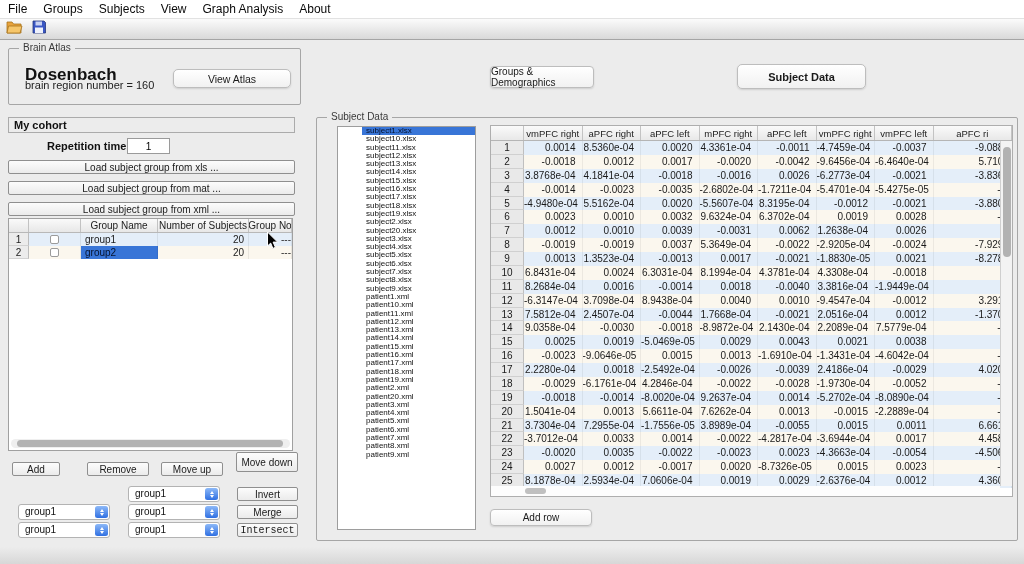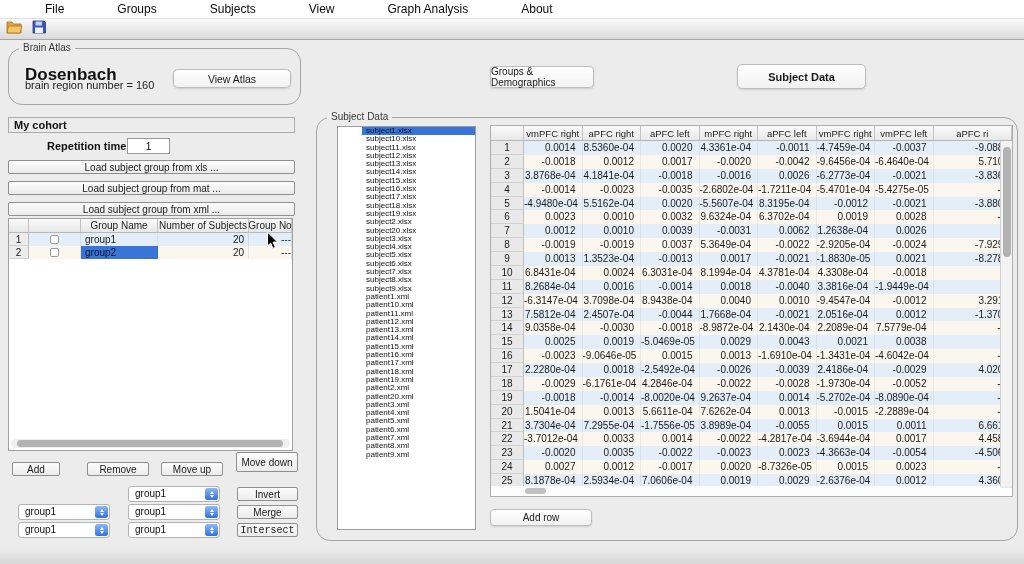--- a/index.html
+++ b/index.html
@@ -2,28 +2,28 @@
 <html><head>
 <meta charset="utf-8">
 <style>
   * { margin:0; padding:0; box-sizing:border-box; }
   body { background:#ececec; font-family:"Liberation Sans","DejaVu Sans",sans-serif; }
   .window { position:relative; width:1024px; height:564px; background:#ececec; overflow:hidden; }
 
   
   .menubar { position:absolute; top:0; left:0; right:0; height:18px; background:#ffffff;
              display:flex; align-items:center; padding-left:8px; gap:16px; font-size:12px; color:#0a0a0a; }
-  .menu-item { white-space:nowrap; cursor:default;margin-left:37px; }
+  .menu-item { white-space:nowrap; cursor:default; }
   .toolbar { position:absolute; top:18px; left:0; right:0; height:22px;
              background:linear-gradient(#fbfbfb,#d9d9d9); border-top:1px solid #e2e2e2;
              border-bottom:1px solid #a5a5a5; display:flex; align-items:center; gap:7px; padding-left:5px; }
   .tool-btn { width:18px; height:17px; display:flex; align-items:center; justify-content:center; }
 
   
-  .groupbox { position:absolute; border:1px solid #a6a6a6; border-radius:14px; }
+  .groupbox { position:absolute; border:1px solid #a6a6a6; border-radius:2px; }
   .gb-label { position:absolute; top:-7px; left:10px; background:#ececec; padding:0 4px;
               font-size:10px; color:#3a3a3a; white-space:nowrap; }
 
   
   .mac-btn { position:absolute; background:linear-gradient(#ffffff,#f1f1f1); border:1px solid #bdbdbd;
              border-radius:5px; box-shadow:0 1px 2px rgba(0,0,0,.13); display:flex; align-items:center;
              justify-content:center; font-size:10px; color:#1a1a1a; cursor:default; }
   .flat-btn { position:absolute; background:linear-gradient(#fcfcfc,#ebebeb); border:1px solid #8f8f8f;
               border-radius:2px; display:flex; align-items:center; justify-content:center;
               font-size:10px; color:#1a1a1a; }

